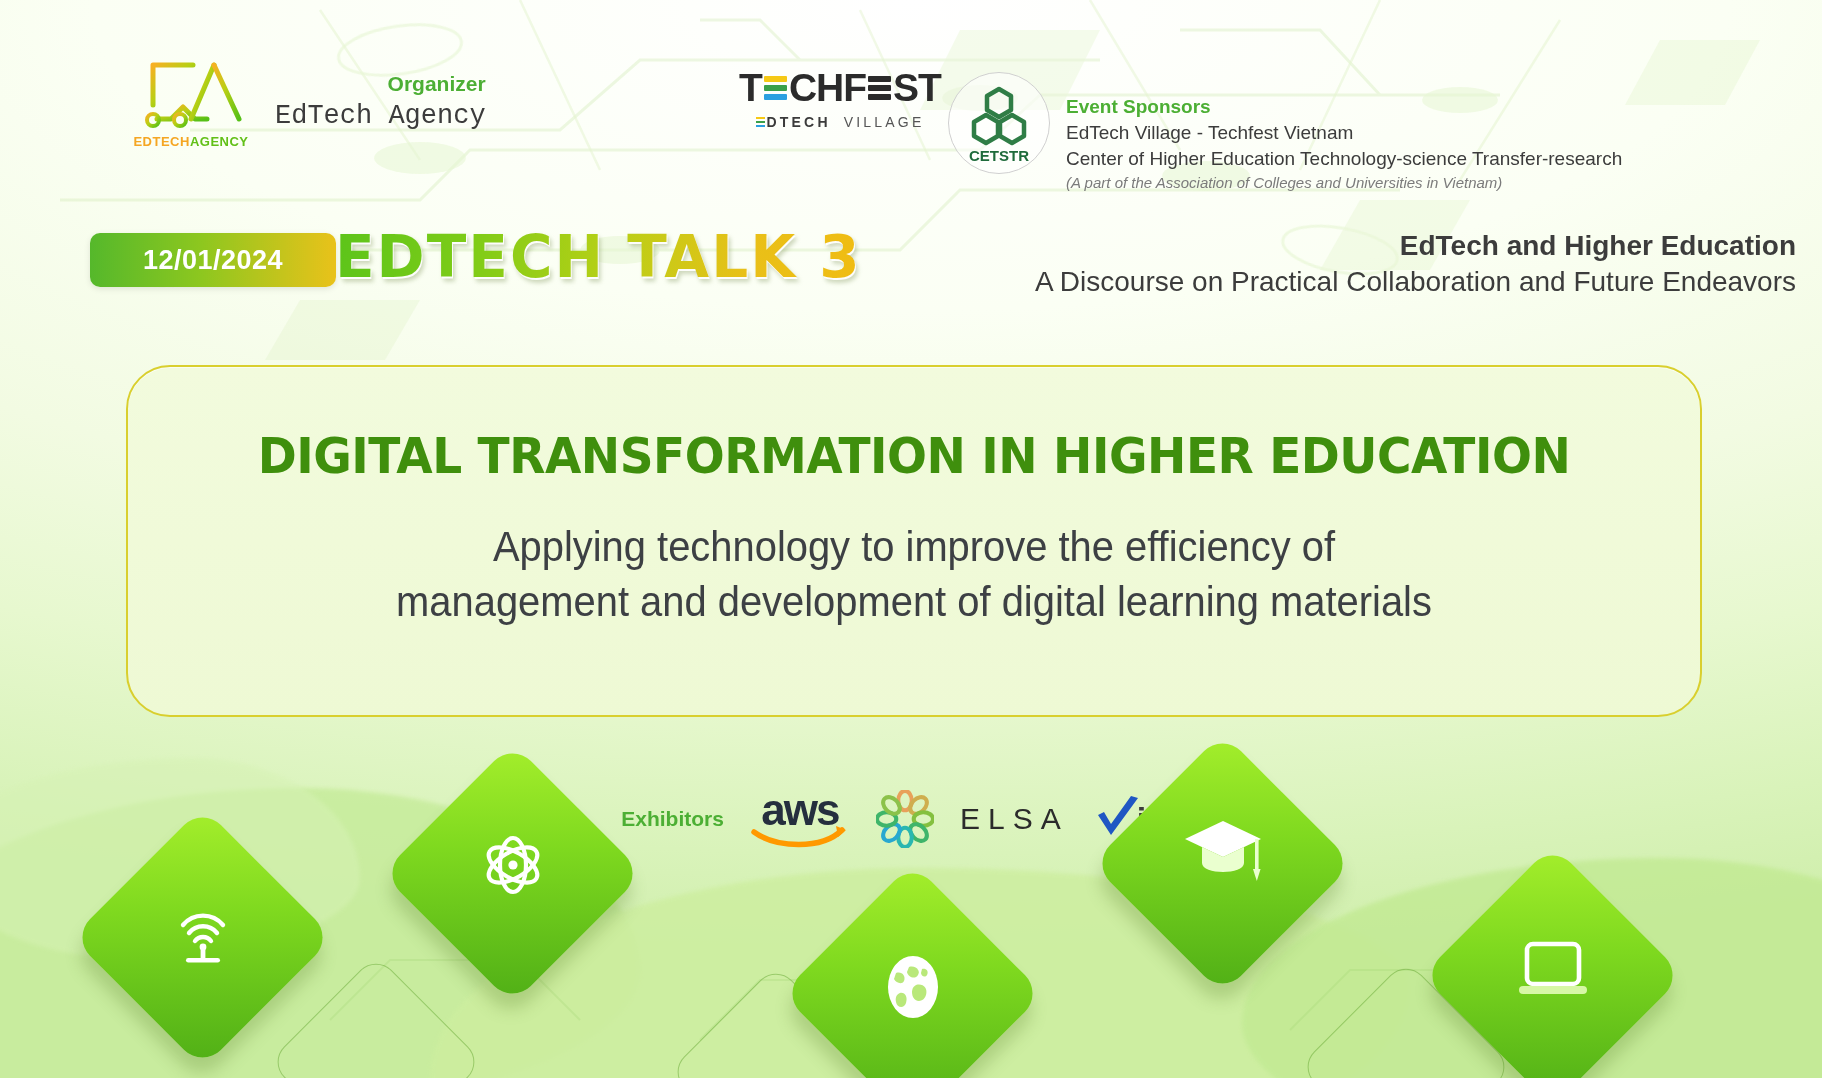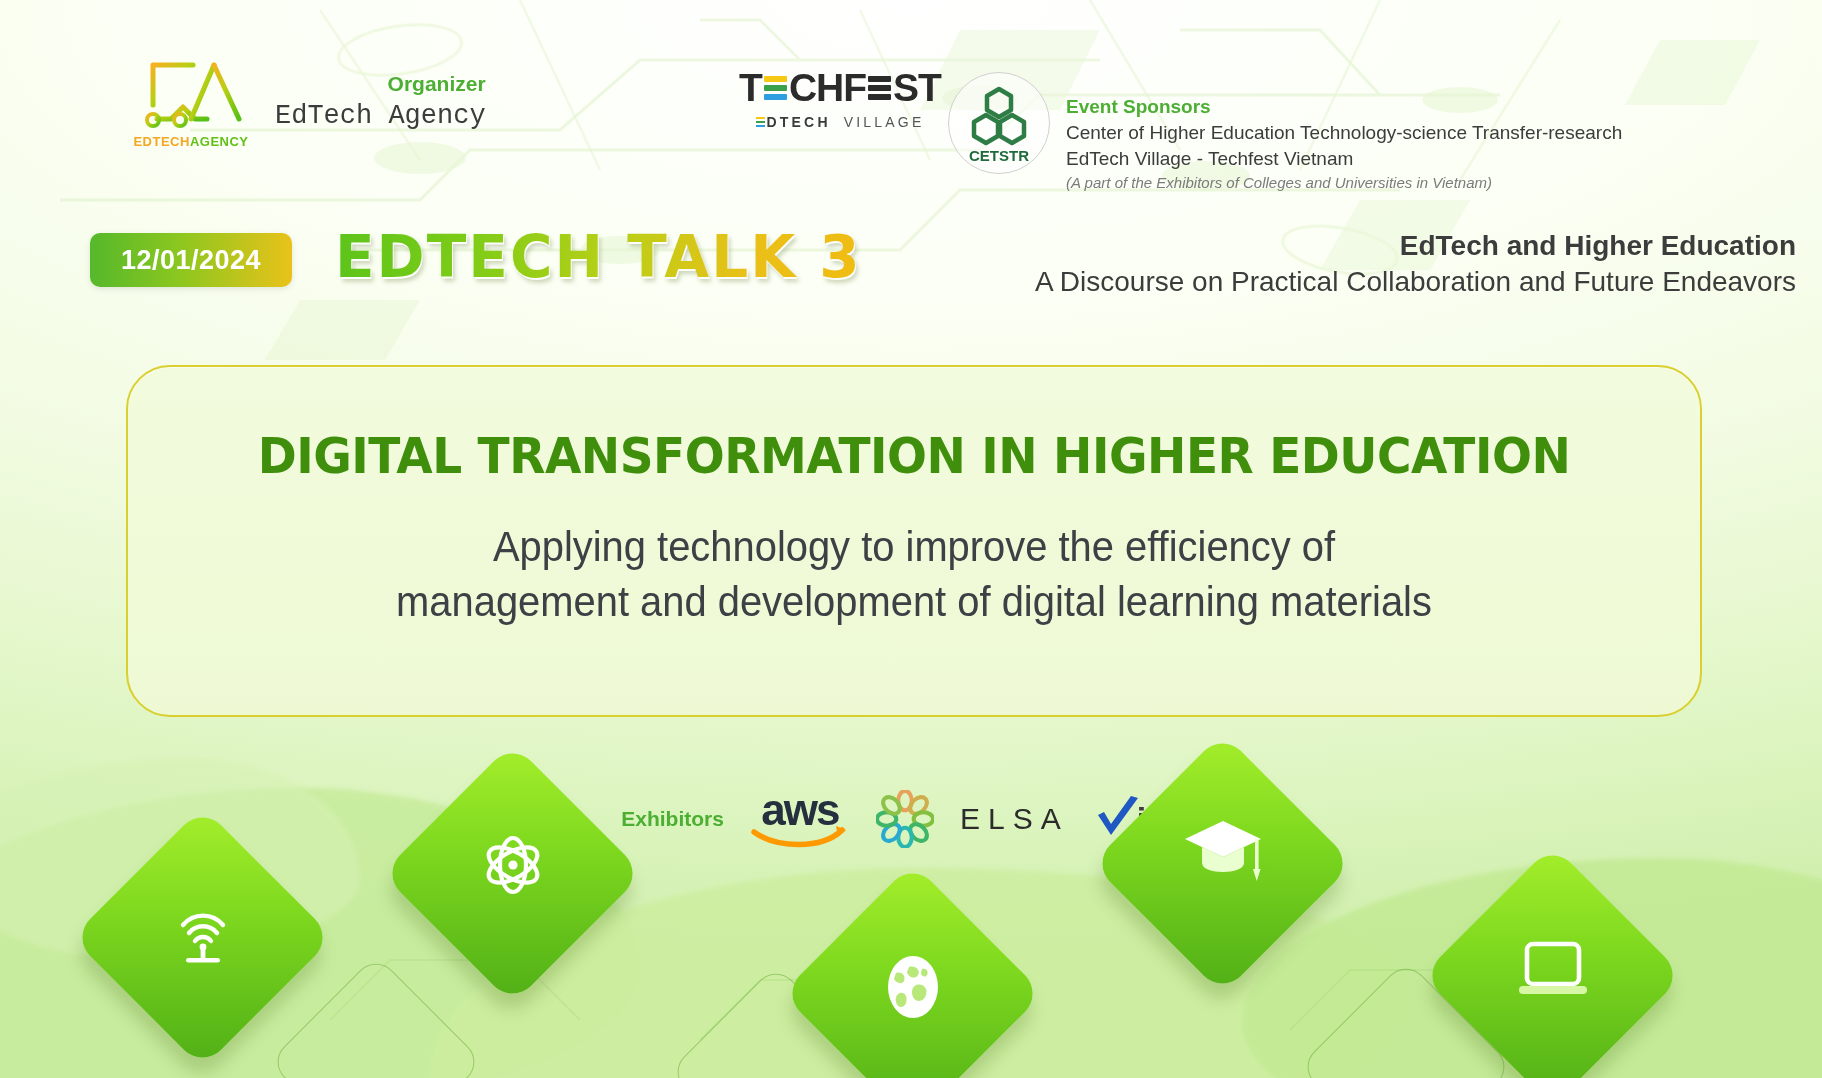--- a/index.html
+++ b/index.html
@@ -54,21 +54,21 @@
 
   .cetstr{position:absolute;left:948px;top:72px;width:100px;height:100px;border-radius:50%;
     border:1.5px solid #cfcfcf;background:rgba(255,255,255,.55);}
 
   .sponsors{position:absolute;left:1066px;top:54px;line-height:1.38;}
   .sp-title{font-size:19px;font-weight:700;color:#4caf34;margin-top:40px;}
   .sp-line{font-size:19px;color:#3c3c3c;}
   .sp-note{font-size:15px;font-style:italic;color:#7b7b7b;}
 
   
-  .date-badge{position:absolute;left:90px;top:233px;width:202px;height:54px;border-radius:10px;
+  .date-badge{position:absolute;left:90px;top:233px;width:246px;height:54px;border-radius:10px;
     background:linear-gradient(90deg,#55b82b 0%,#8dc71f 45%,#e9c21a 100%);
     display:flex;align-items:center;justify-content:center;
     color:#fff;font-size:27px;font-weight:700;letter-spacing:.5px;
     box-shadow:0 2px 6px rgba(0,0,0,.10);}
   .talk-title{position:absolute;left:335px;top:220px;height:74px;display:flex;align-items:center;
     font-size:58px;font-weight:800;letter-spacing:2px;font-family:"DejaVu Sans",sans-serif;
     background:linear-gradient(95deg,#5cc41a 0%,#7ecc17 26%,#b7d016 52%,#e9c018 78%,#f0bc12 100%);
     -webkit-background-clip:text;background-clip:text;color:transparent;
     -webkit-text-stroke:0px transparent;
     filter:drop-shadow(1.5px 2px 0 rgba(255,255,255,.95)) drop-shadow(2.5px 3px 2px rgba(120,140,80,.35));}
@@ -230,23 +230,23 @@
           <polygon points="50,16 62,23 62,37 50,44 38,37 38,23"></polygon>
           <polygon points="37,42 49,49 49,63 37,70 25,63 25,49"></polygon>
           <polygon points="63,42 75,49 75,63 63,70 51,63 51,49"></polygon>
         </g>
         <text x="50" y="88" text-anchor="middle" font-family="Liberation Sans, sans-serif" font-size="15" font-weight="700" fill="#1f6b3b">CETSTR</text>
       </svg>
     </div>
 
     <div class="sponsors">
       <div class="sp-title">Event Sponsors</div>
+      <div class="sp-line">EdTech Village - Techfest Vietnam</div>
       <div class="sp-line">Center of Higher Education Technology-science Transfer-research</div>
-      <div class="sp-line">EdTech Village - Techfest Vietnam</div>
-      <div class="sp-note">(A part of the Exhibitors of Colleges and Universities in Vietnam)</div>
+      <div class="sp-note">(A part of the Association of Colleges and Universities in Vietnam)</div>
     </div>
   </div>
 
   <div class="date-badge">12/01/2024</div>
   <div class="talk-title">EDTECH TALK 3</div>
   <div class="right-head">
     <div class="rh-1">EdTech and Higher Education</div>
     <div class="rh-2">A Discourse on Practical Collaboration and Future Endeavors</div>
   </div>
 

